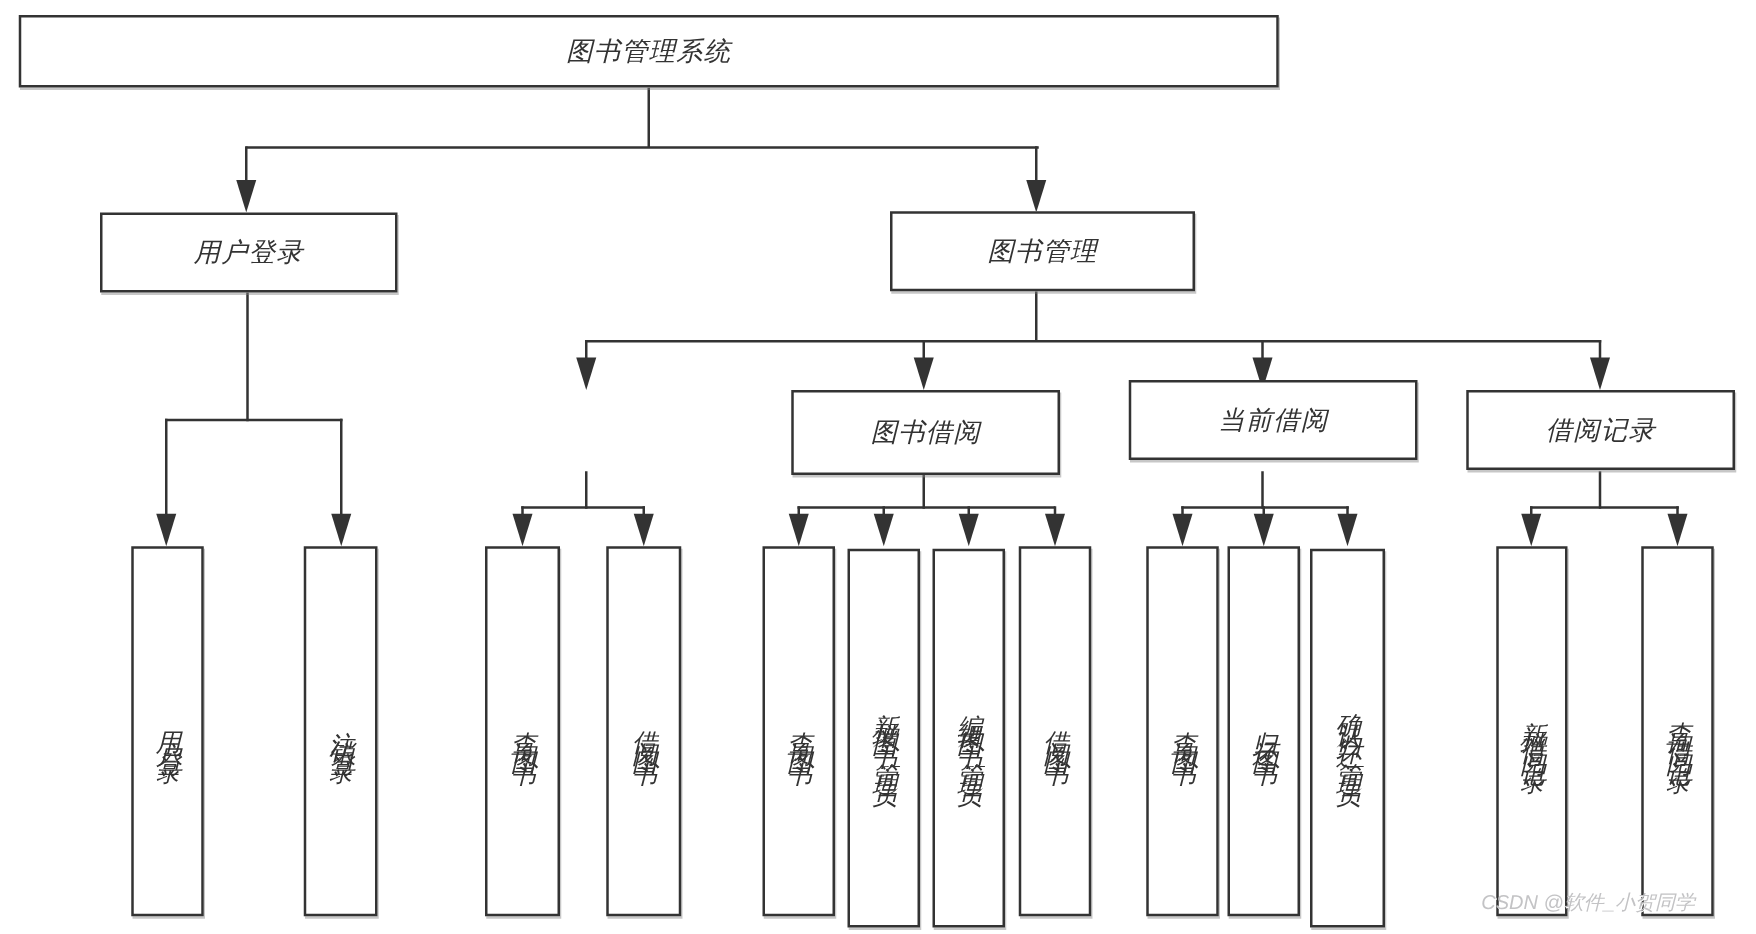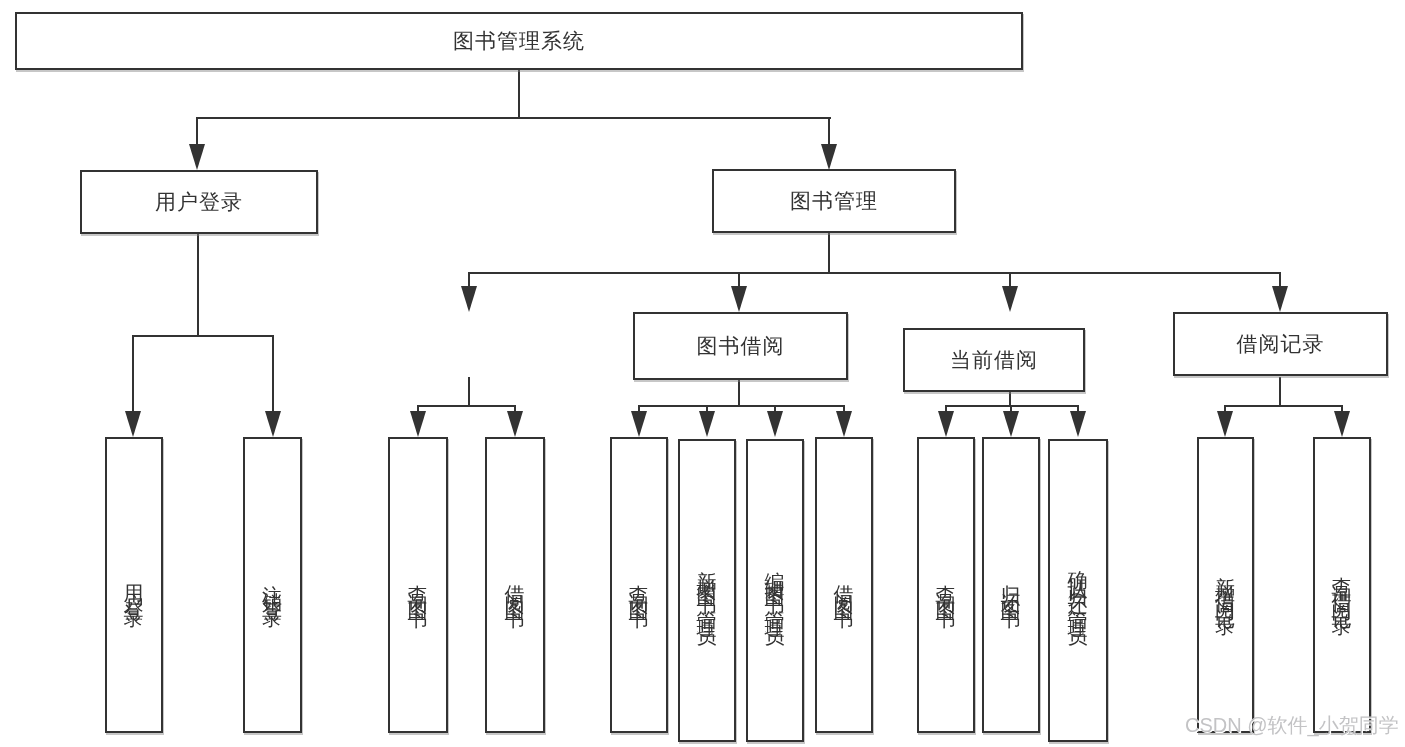--- a/index.html
+++ b/index.html
@@ -8,20 +8,21 @@
     --wm:#c3c3c5;
     --bg:#ffffff;
   }
   html,body{margin:0;padding:0;background:var(--bg);}
   .canvas{
     position:relative;
     width:1405px;height:747px;
     background:var(--bg);
     overflow:hidden;
     font-family:"Liberation Sans","DejaVu Sans",sans-serif;
+    font-style:italic;
   }
   .box{
     position:absolute;
     box-sizing:border-box;
     border:2px solid var(--line);
     background:#fff;
     display:flex;align-items:center;justify-content:center;
     color:var(--text);
     font-size:21px;
     letter-spacing:1px;
@@ -40,21 +41,21 @@
   .hline{height:2px;}
   .arrow{
     position:absolute;width:0;height:0;z-index:1;
     border-left:8px solid transparent;
     border-right:8px solid transparent;
     border-top:26px solid var(--line);
   }
   .watermark{
     position:absolute;
     left:1185px;top:712px;
-    font-size:20px;
+    font-size:16px;
     color:var(--wm);
     text-shadow:1px 1px 0 #ffffff;
     white-space:nowrap;
     z-index:5;
   }
 </style>
 </head>
 <body>
 
 <div class="canvas">
@@ -125,21 +126,21 @@
   <div class="box" style="left:80px;top:170px;width:238px;height:64px">
     <span>用户登录</span>
   </div>
   <div class="box" style="left:712px;top:169px;width:244px;height:64px">
     <span>图书管理</span>
   </div>
 
   <div class="box" style="left:633px;top:312px;width:215px;height:68px">
     <span>图书借阅</span>
   </div>
-  <div class="box" style="left:903px;top:328px;width:182px;height:64px">
+  <div class="box" style="left:903px;top:304px;width:231px;height:64px">
     <span>当前借阅</span>
   </div>
   <div class="box" style="left:1173px;top:312px;width:215px;height:64px">
     <span>借阅记录</span>
   </div>
 
   <div class="box vbox" style="left:105px;top:437px;width:58px;height:296px">
     <span class="vtext">用户登录</span>
   </div>
   <div class="box vbox" style="left:243px;top:437px;width:59px;height:296px">

